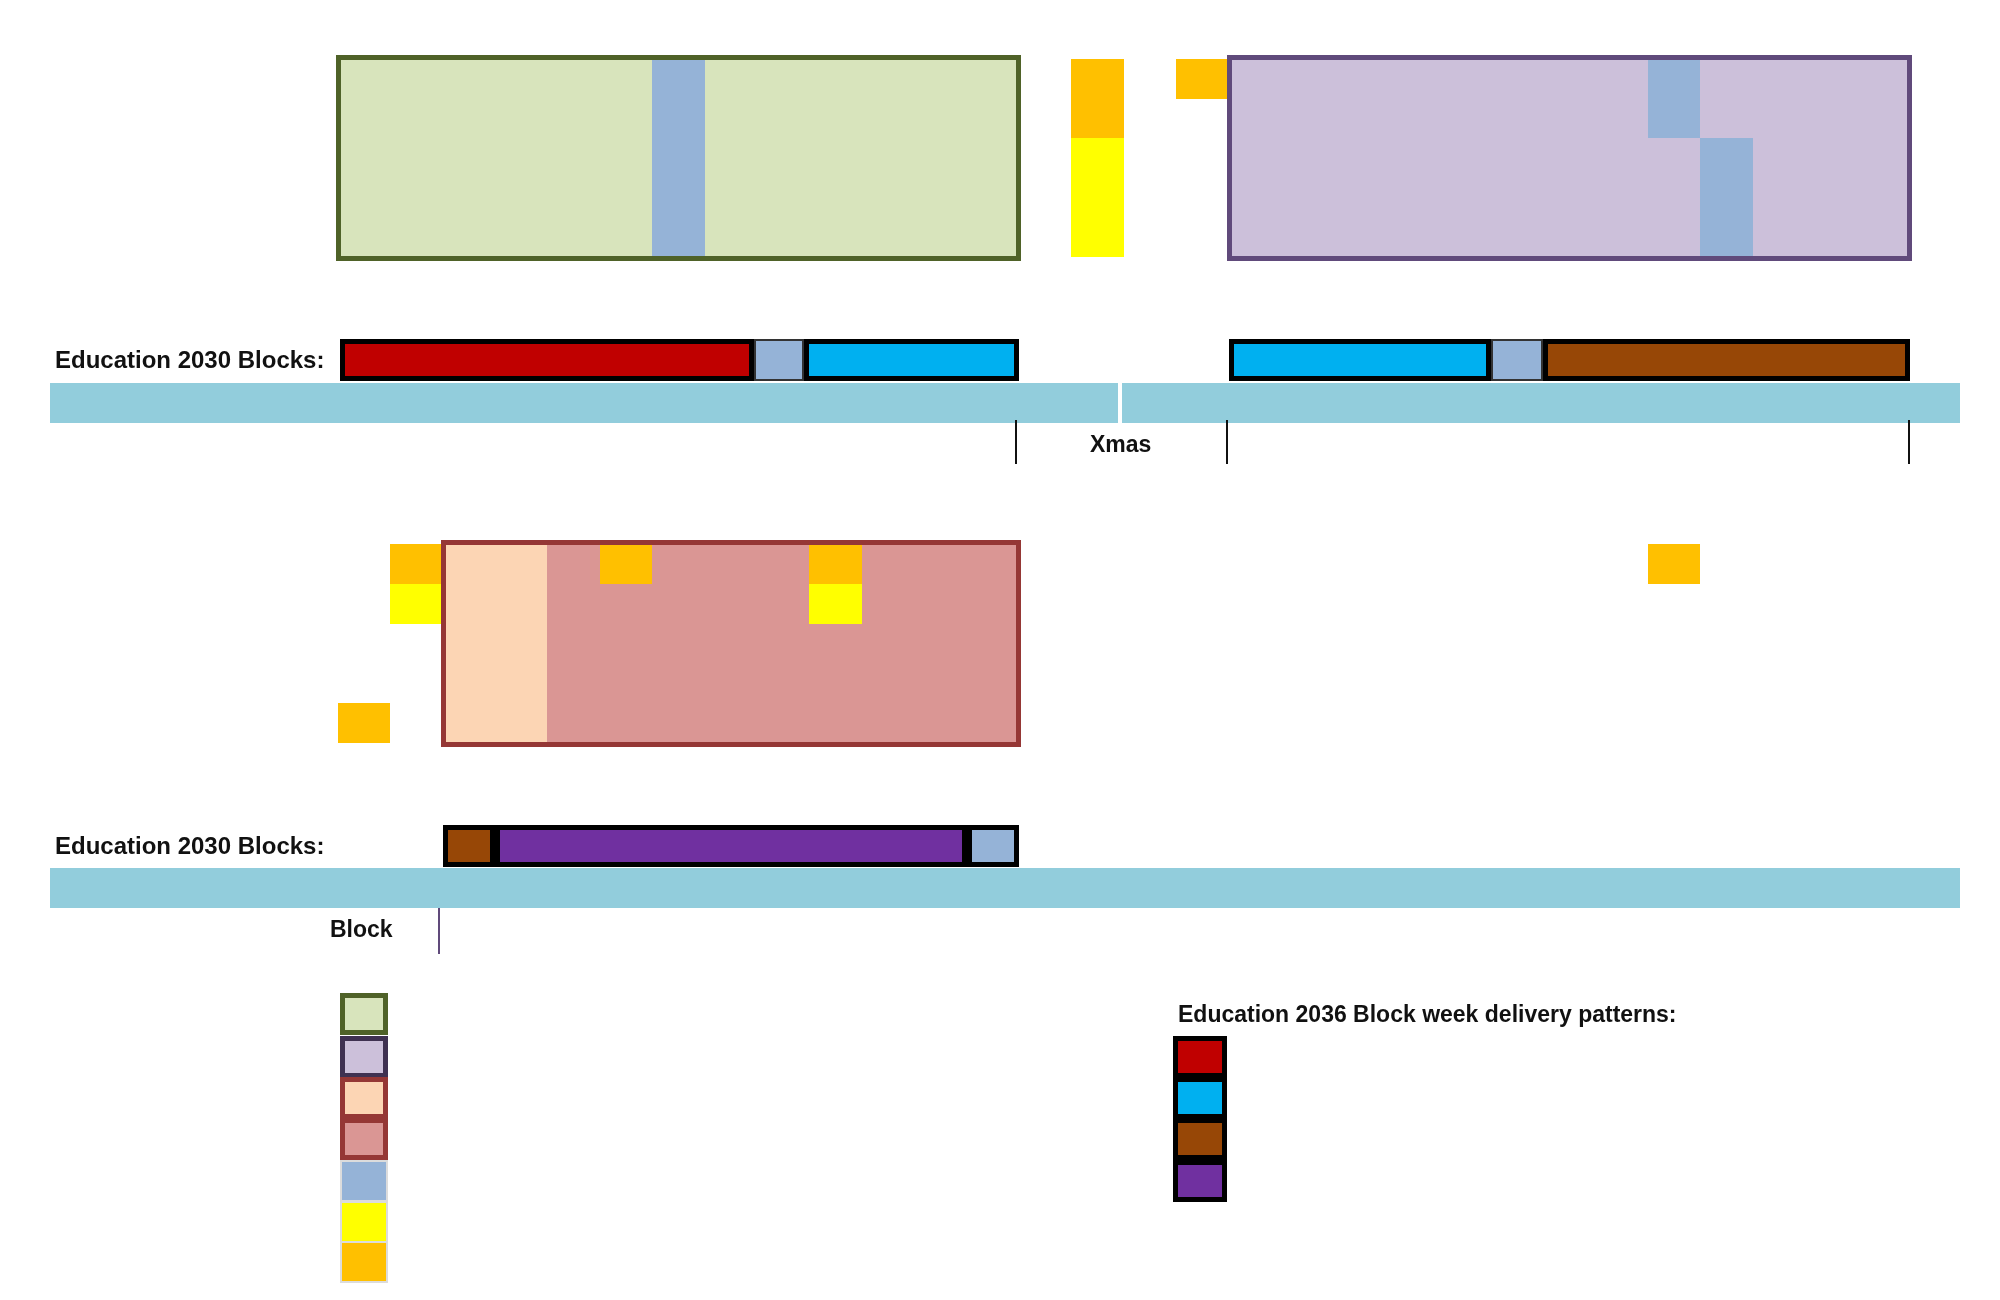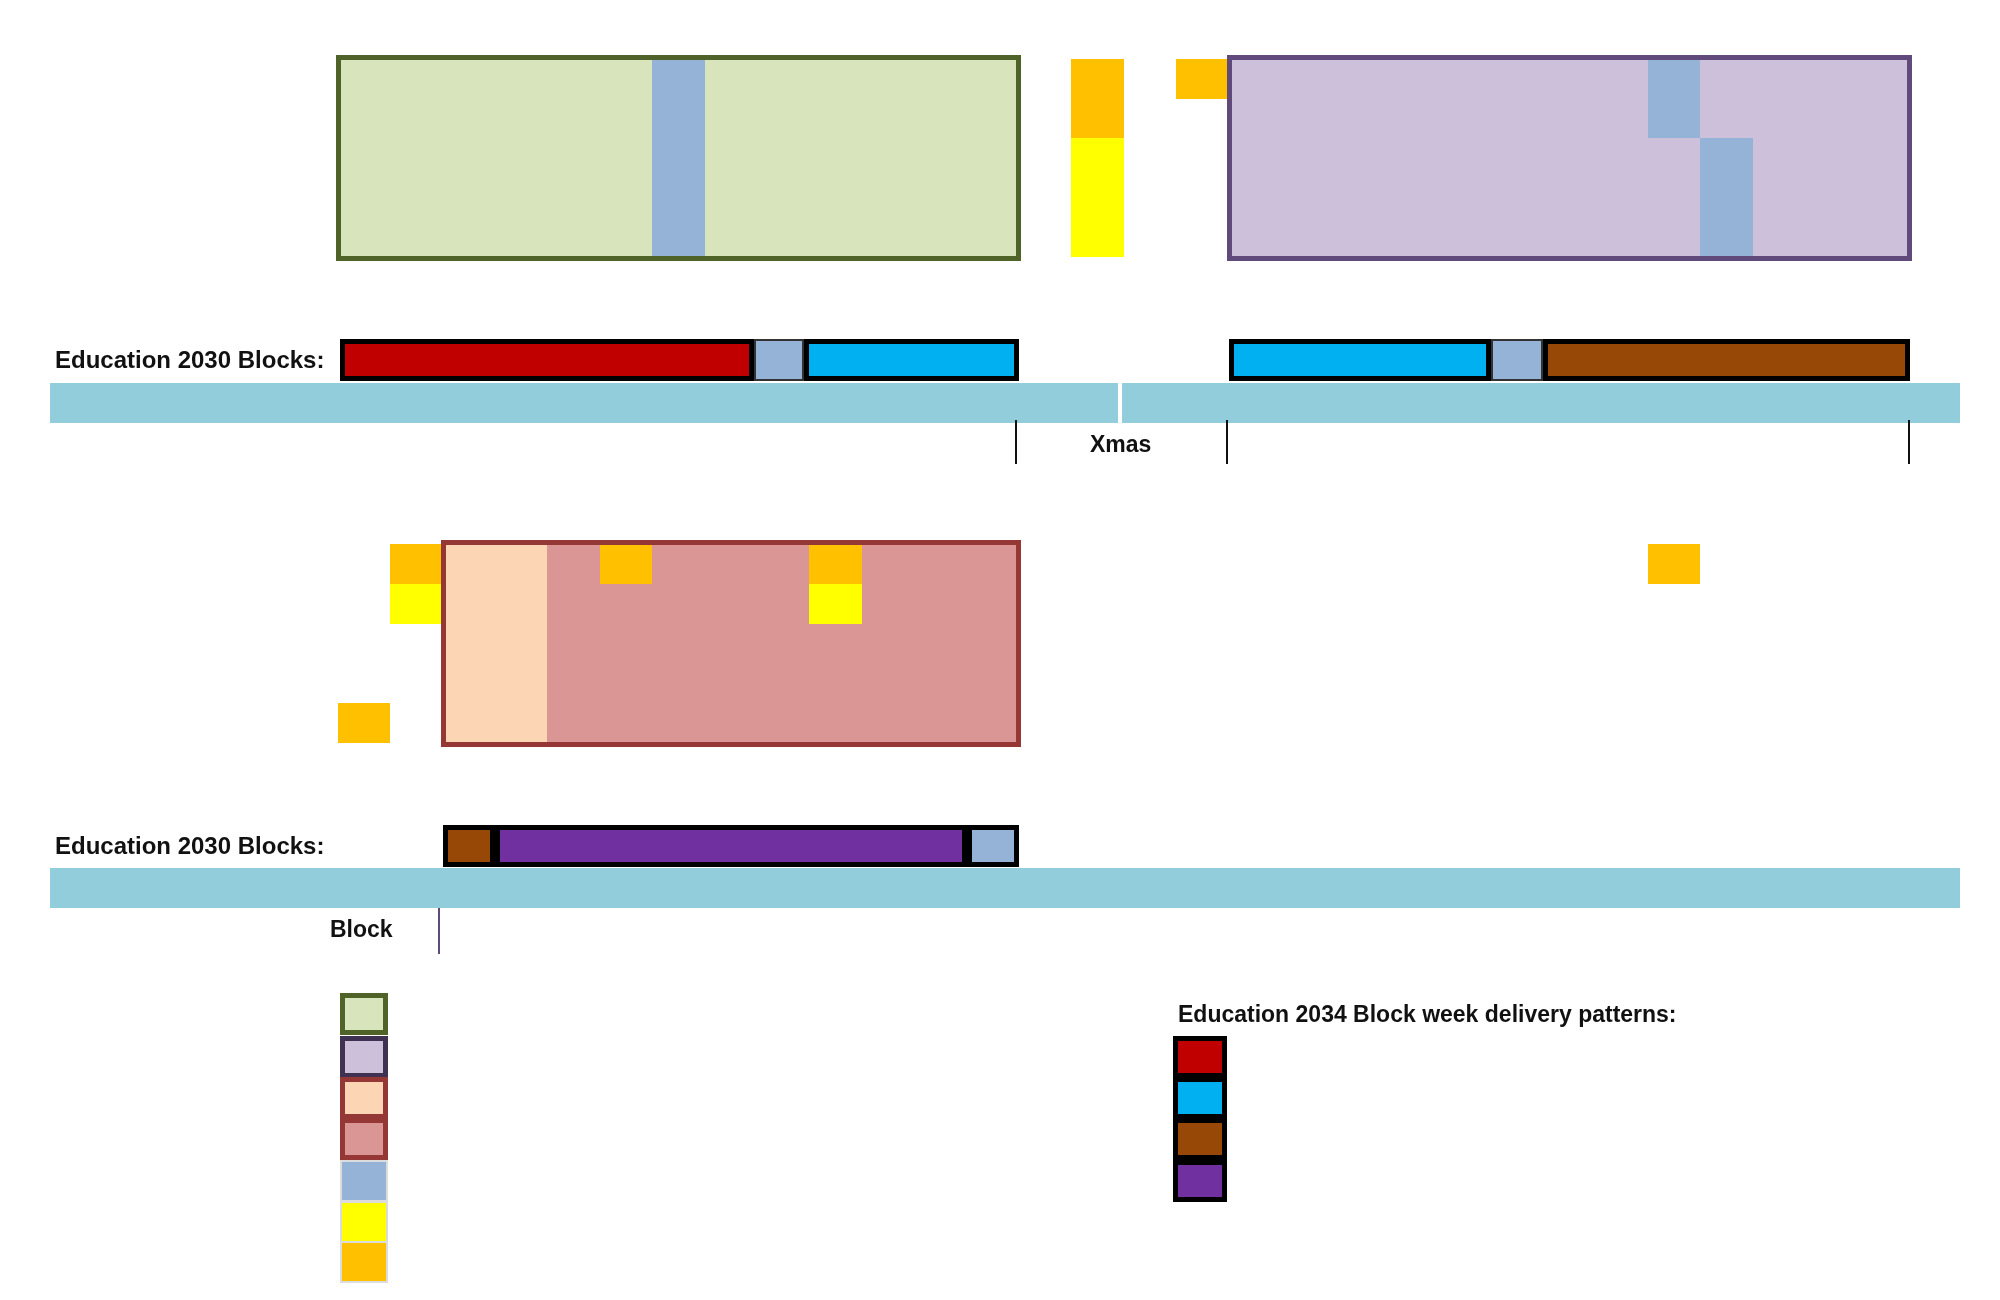--- a/index.html
+++ b/index.html
@@ -523,21 +523,21 @@
       <div class="sw" style="left: 340px; top: 1118px; background: rgb(218, 150, 148); border: 5px solid rgb(149, 55, 53);"></div>
       <div class="legtext" style="left: 442px; top: 1140px;"></div>
       <div class="sw" style="left: 340px; top: 1160px; background: rgb(149, 179, 215); border: 2px solid rgb(220, 220, 220);"></div>
       <div class="legtext" style="left: 442px; top: 1182px;"></div>
       <div class="sw" style="left: 340px; top: 1201px; background: rgb(255, 255, 0); border: 2px solid rgb(220, 220, 220);"></div>
       <div class="legtext" style="left: 442px; top: 1223px;"></div>
       <div class="sw" style="left: 340px; top: 1241px; background: rgb(255, 192, 0); border: 2px solid rgb(220, 220, 220);"></div>
       <div class="legtext" style="left: 442px; top: 1263px;"></div>
     </div>
   <div id="legend-blocks">
-    <div class="label-bold" style="left:1178px;top:1014px;font-size:23px;">Education 2034 Block week delivery patterns:</div>
+    <div class="label-bold" style="left:1178px;top:1014px;font-size:23px;">Education 2036 Block week delivery patterns:</div>
   <div class="sw" style="left: 1173px; top: 1036px; width: 54px; background: rgb(192, 0, 0); border: 5px solid rgb(0, 0, 0);"></div>
       <div class="legtext" style="left: 1282px; top: 1058px;"></div>
       <div class="sw" style="left: 1173px; top: 1077px; width: 54px; background: rgb(0, 176, 240); border: 5px solid rgb(0, 0, 0);"></div>
       <div class="legtext" style="left: 1282px; top: 1099px;"></div>
       <div class="sw" style="left: 1173px; top: 1118px; width: 54px; background: rgb(151, 71, 6); border: 5px solid rgb(0, 0, 0);"></div>
       <div class="legtext" style="left: 1282px; top: 1140px;"></div>
       <div class="sw" style="left: 1173px; top: 1160px; width: 54px; background: rgb(112, 48, 160); border: 5px solid rgb(0, 0, 0);"></div>
       <div class="legtext" style="left: 1282px; top: 1182px;"></div>
     </div>
 </div>

